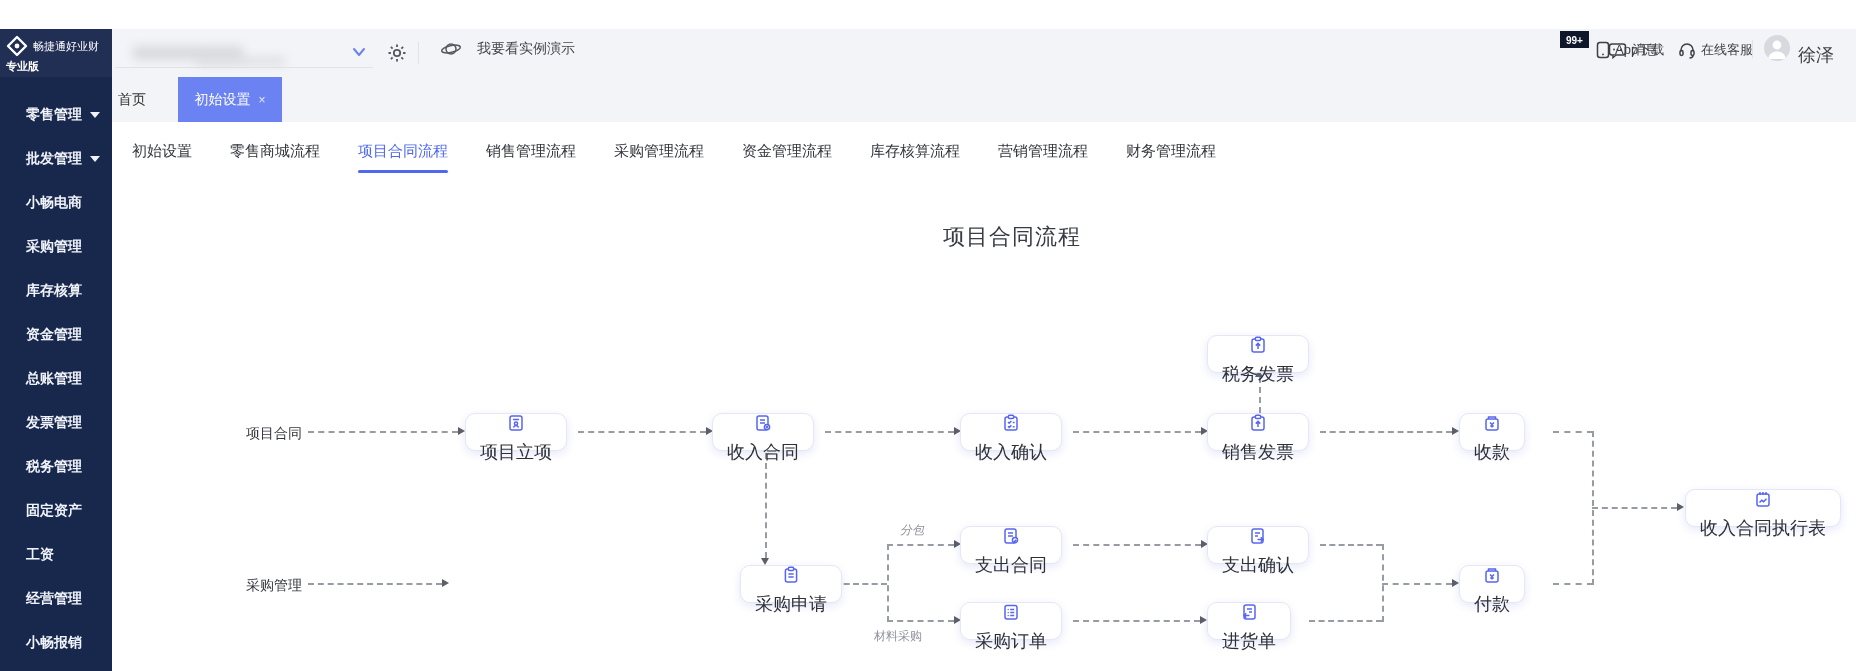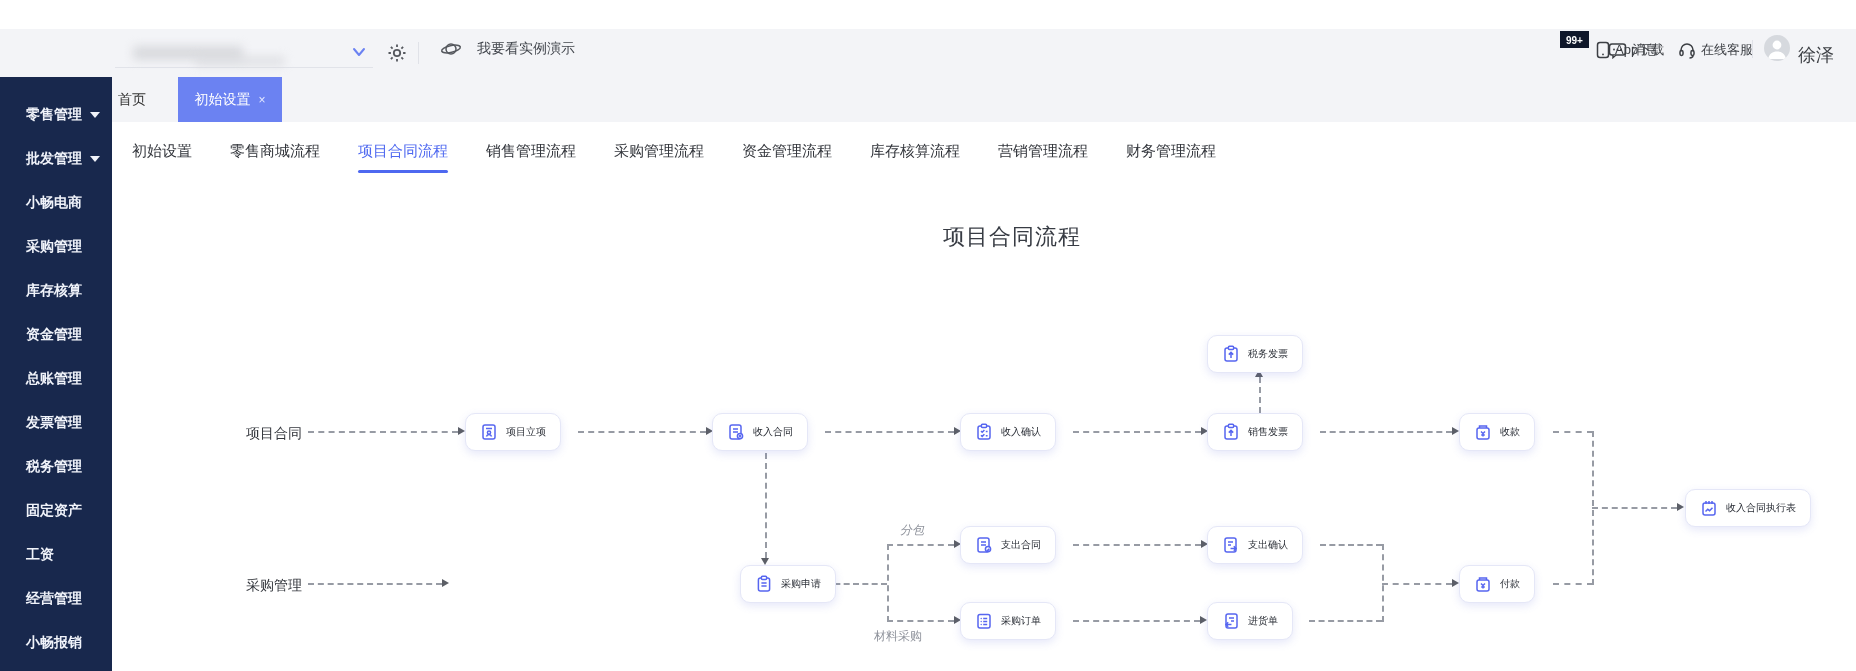--- a/index.html
+++ b/index.html
@@ -47,36 +47,48 @@
   .sn-tab { font-size:15px; color:#32353b; cursor:pointer; position:relative; white-space:nowrap; padding:18px 0; }
   .sn-tab.active { color:#4e68f0; }
   .sn-tab.active::after { content:""; position:absolute; left:0; right:0; bottom:6px; height:3px; border-radius:2px; background:#4e68f0; }
   .sn-right { position:absolute; right:0; top:0; height:58px; display:flex; align-items:center; gap:10px; font-size:14px; color:#55585e; padding-right:0; }
   .sn-link { display:flex; align-items:center; gap:5px; cursor:pointer; white-space:nowrap; }
 
   
   .flow { position:absolute; left:0; top:0; width:1744px; height:549px; }
   .flow-title { position:absolute; left:750px; top:100px; width:300px; text-align:center; font-size:22px; color:#383c44; letter-spacing:1px; }
   .rlabel { position:absolute; font-size:14px; color:#33363c; white-space:nowrap; }
-  .node { position:absolute; height:38px; background:#fff; border:1px solid #e5e7f7; border-radius:10px; box-shadow:0 3px 9px rgba(97,110,220,.16); display:flex; align-items:center; gap:8px; padding:0 14px; font-size:10px; color:#2c3038; white-space:nowrap; cursor:pointer; z-index:2; }
+  .node { position:absolute; height:38px; background:#fff; border:1px solid #e5e7f7; border-radius:10px; box-shadow:0 3px 9px rgba(97,110,220,.16); display:flex; align-items:center; gap:8px; padding:0 14px; font-size:18px; color:#2c3038; white-space:nowrap; cursor:pointer; z-index:2;flex-direction:column; }
   .blabel { position:absolute; font-size:12px; color:#8e929b; white-space:nowrap; z-index:2; }
   .eh { position:absolute; border-top:2px dashed #979ba4; z-index:1; }
   .ev { position:absolute; border-left:2px dashed #979ba4; z-index:1; }
   .ar { position:absolute; width:0; height:0; border-top:4.5px solid transparent; border-bottom:4.5px solid transparent; border-left:7px solid #5c5f66; z-index:1; }
   .au { position:absolute; width:0; height:0; border-left:4.5px solid transparent; border-right:4.5px solid transparent; border-bottom:7px solid #5c5f66; z-index:1; }
   .ad { position:absolute; width:0; height:0; border-left:4.5px solid transparent; border-right:4.5px solid transparent; border-top:7px solid #5c5f66; z-index:1; }
   svg { display:block; }
 </style>
 </head>
 <body>
 
 <div id="app">
 
   <div class="band"></div>
 
+  <div class="logo-block">
+    <div class="logo-row">
+      <span>
+        <svg width="22" height="22" viewBox="0 0 22 22">
+            <path d="M11 2 L20 11 L11 20 L2 11 Z" fill="none" stroke="#fff" stroke-width="2.4" stroke-linejoin="round"></path>
+            <circle cx="11" cy="11" r="2.4" fill="#fff"></circle>
+          </svg>
+      </span>
+      <span class="logo-title">畅捷通好业财</span>
+    </div>
+    <span class="edition">专业版</span>
+  </div>
 
   <div class="sidebar">
     <ul class="side-list">
       <li class="side-item">
           <span>零售管理</span>
           <span class="caret"></span>
         </li>
       <li class="side-item">
           <span>批发管理</span>
           <span class="caret"></span>

